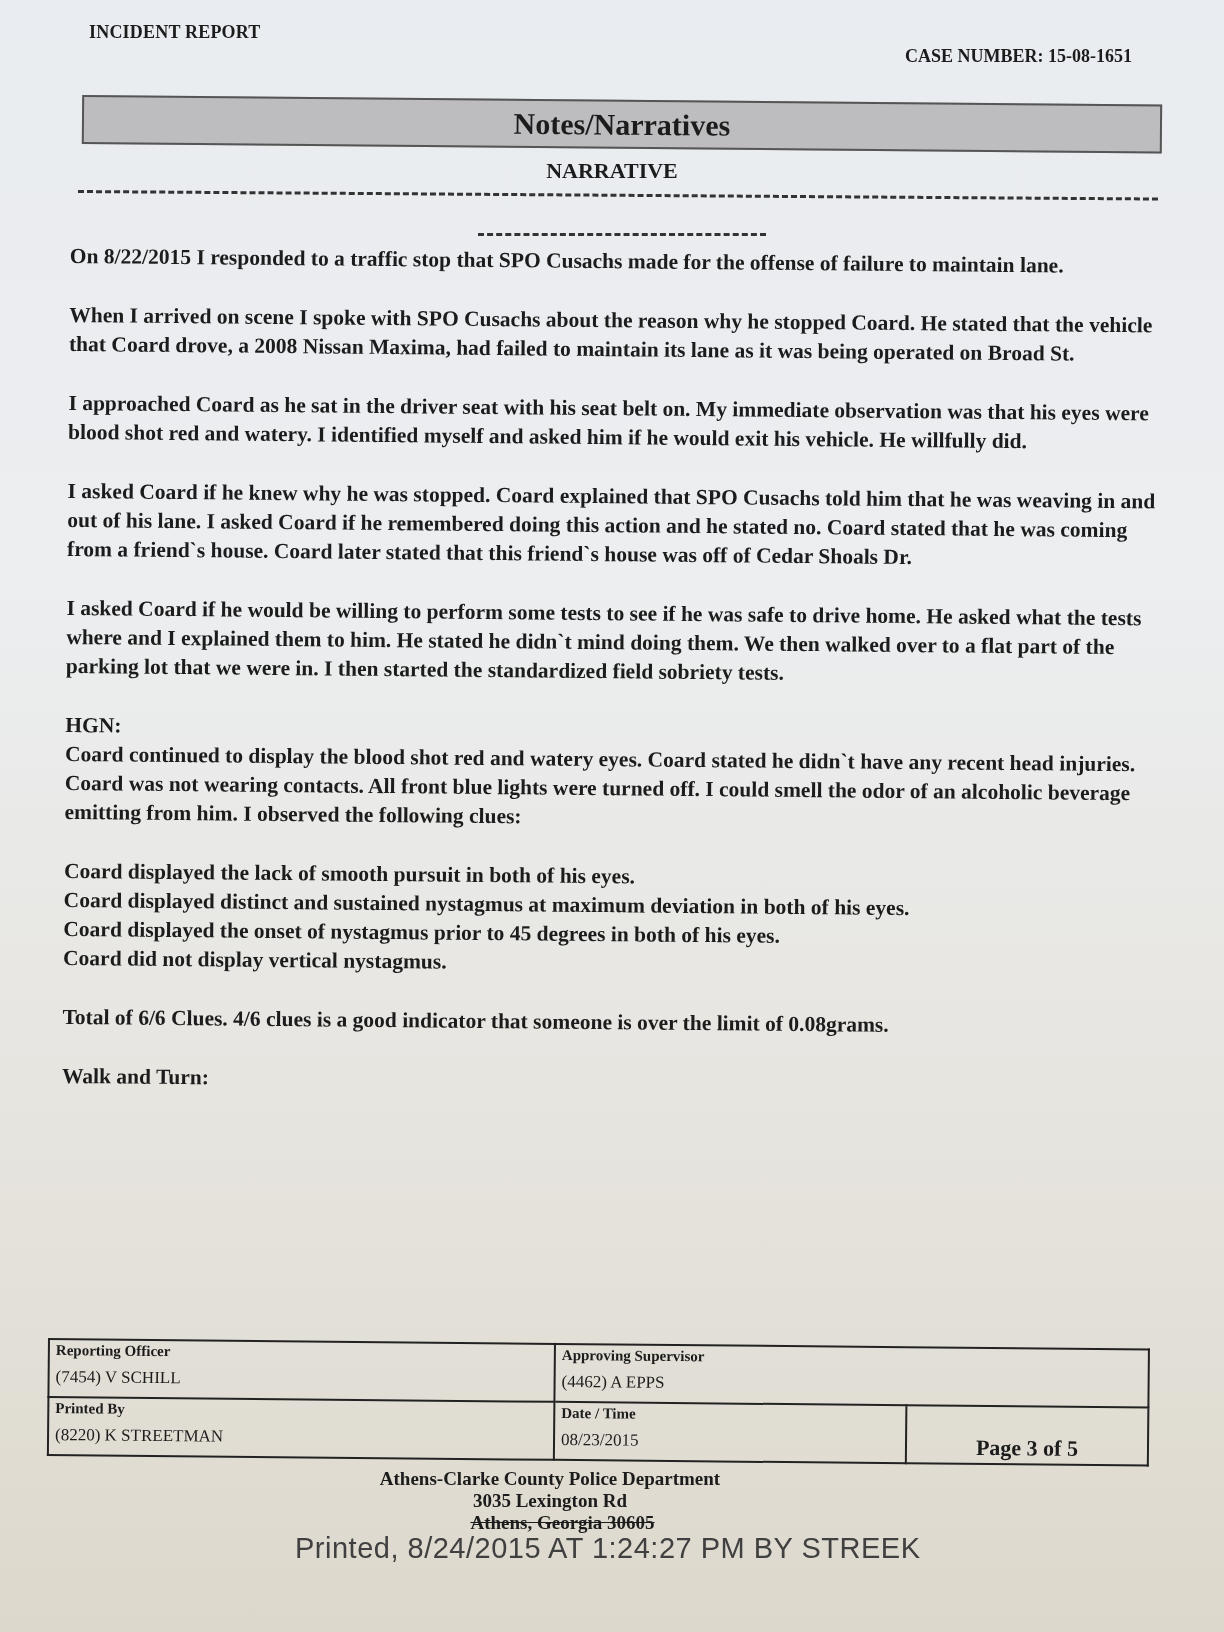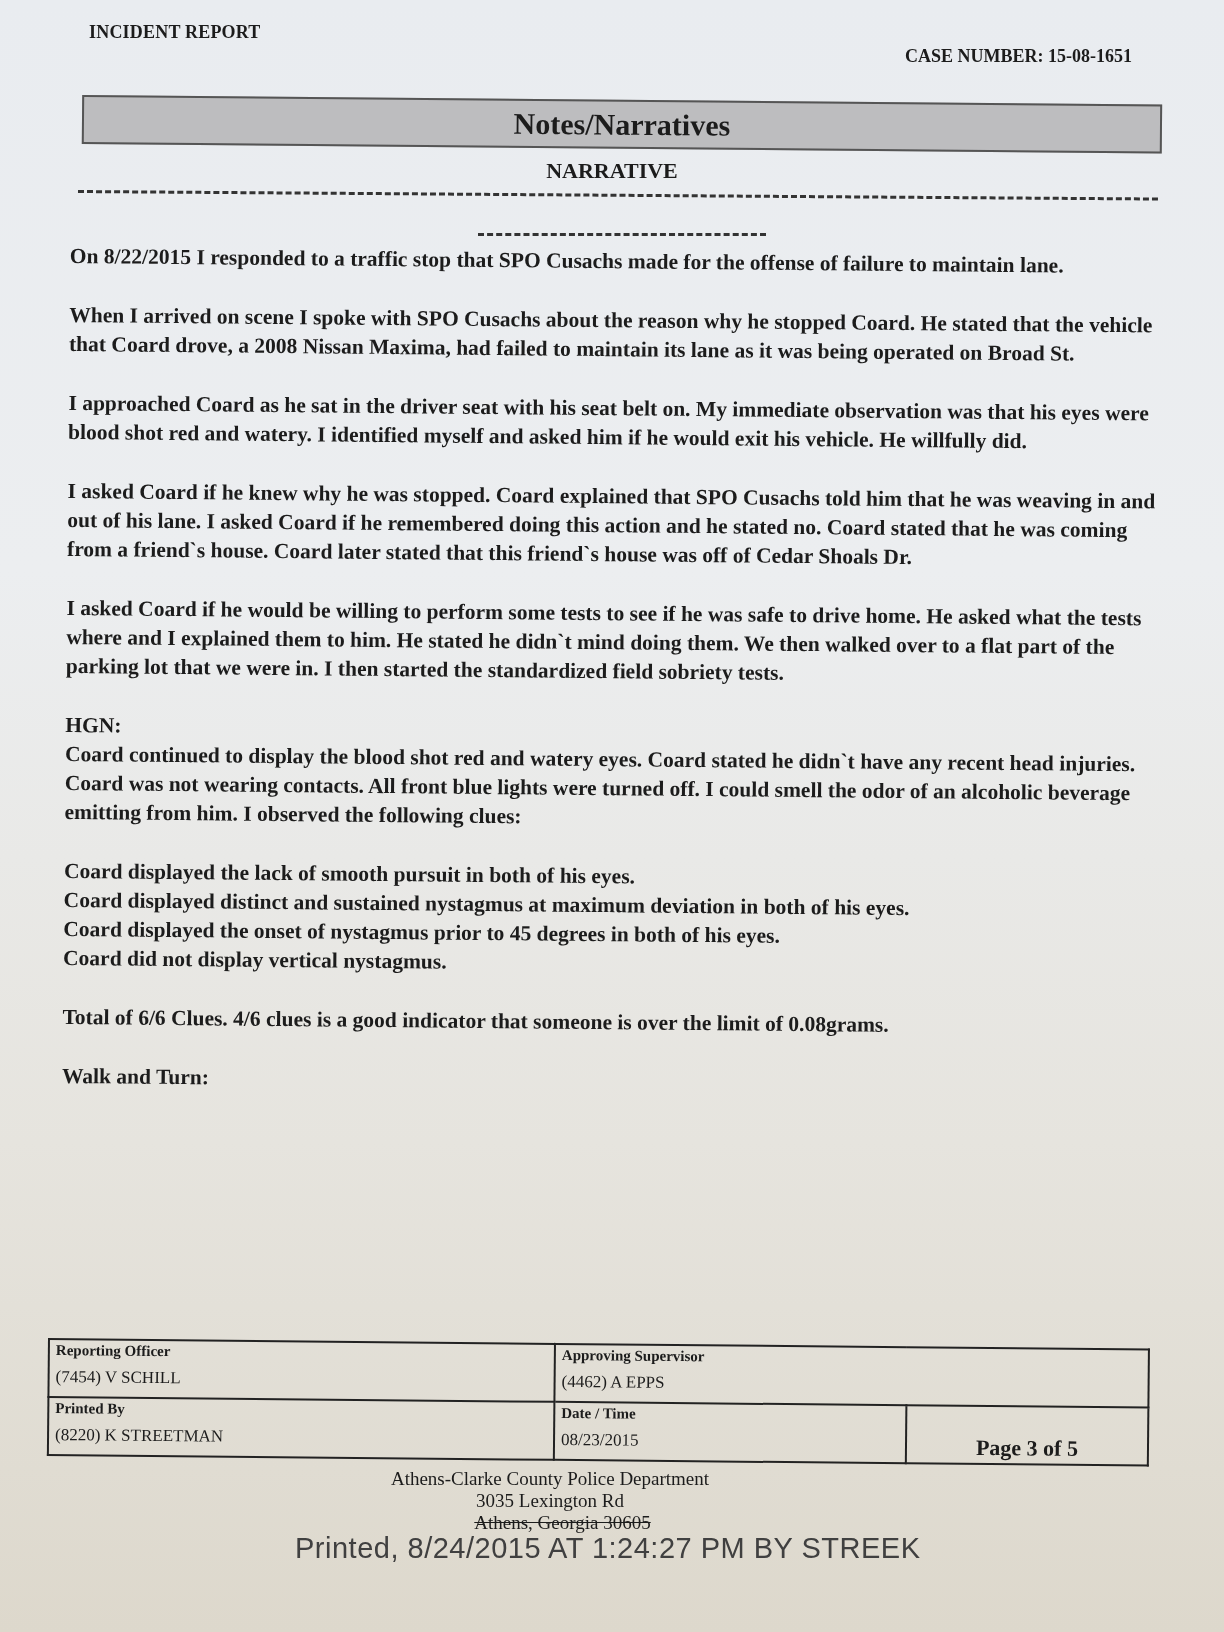--- a/index.html
+++ b/index.html
@@ -34,21 +34,21 @@
   .body-text .clues { margin-bottom:30px; }
   table.footer {
     position:absolute; left:48px; top:1338px; width:1102px; border-collapse:collapse;
     transform: rotate(0.55deg); transform-origin:left top;
     font-size:17px;
   }
   table.footer td { border:2px solid #222; padding:2px 6px; vertical-align:top; height:52px; }
   .lbl { font-size:15px; font-weight:bold; display:block; margin-bottom:8px; }
   .val { display:block; font-size:17px; }
   .pageno { font-size:22px; font-weight:bold; vertical-align:bottom !important; text-align:center; }
-  .dept { position:absolute; left:0; width:1100px; top:1468px; text-align:center; font-size:19px; line-height:22px; }
+  .dept { position:absolute; left:0; width:1100px; top:1468px; text-align:center; font-size:19px; line-height:22px;font-weight:bold; }
   .dept .strike { text-decoration:line-through;padding-left:25px; }
   .printed {
     position:absolute; left:295px; top:1532px; font-family:"Liberation Sans", sans-serif;
     font-size:29px; color:#404040; letter-spacing:0.5px;
   }
 </style>
 </head>
 <body>
 
 <div class="page">

